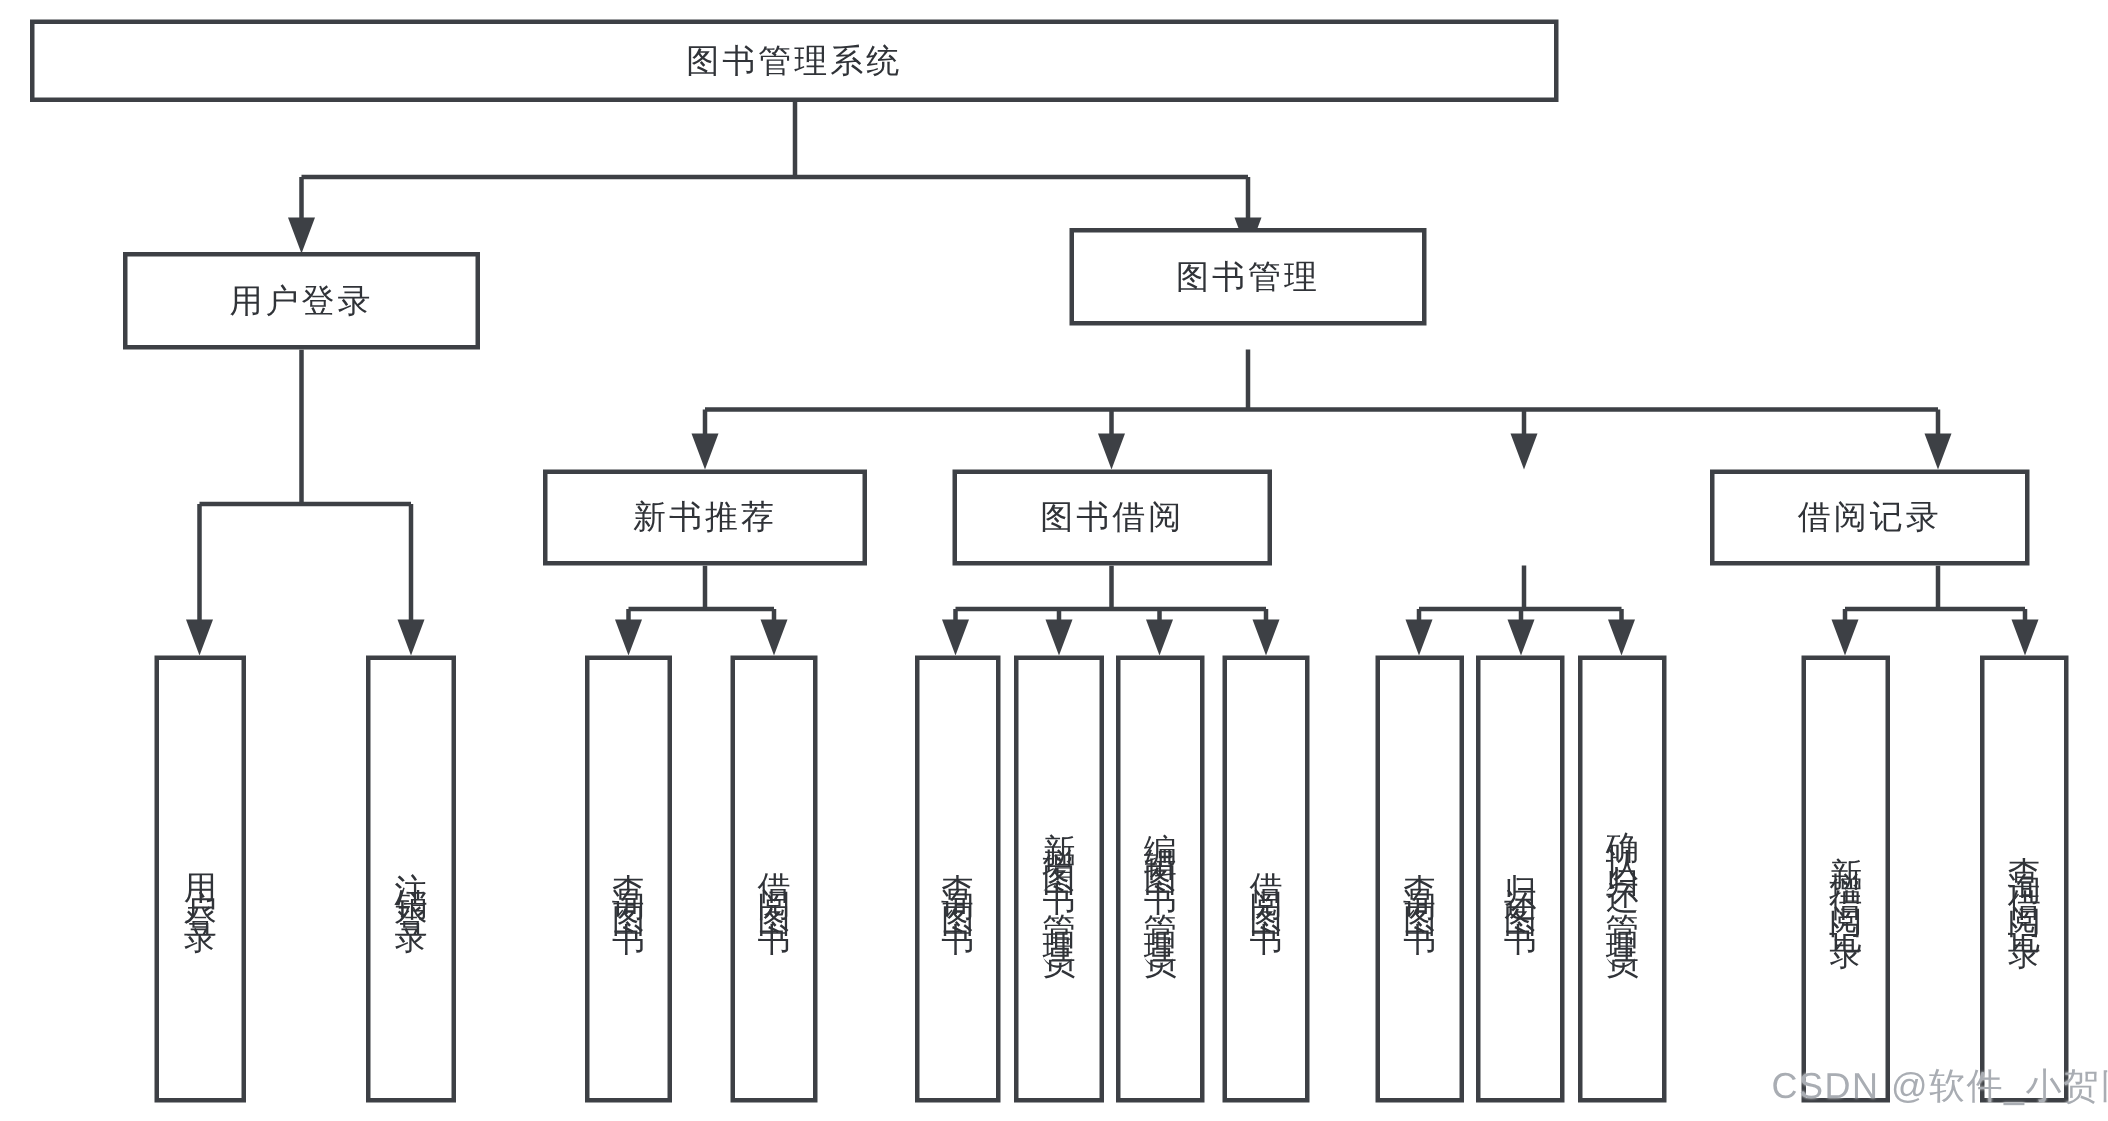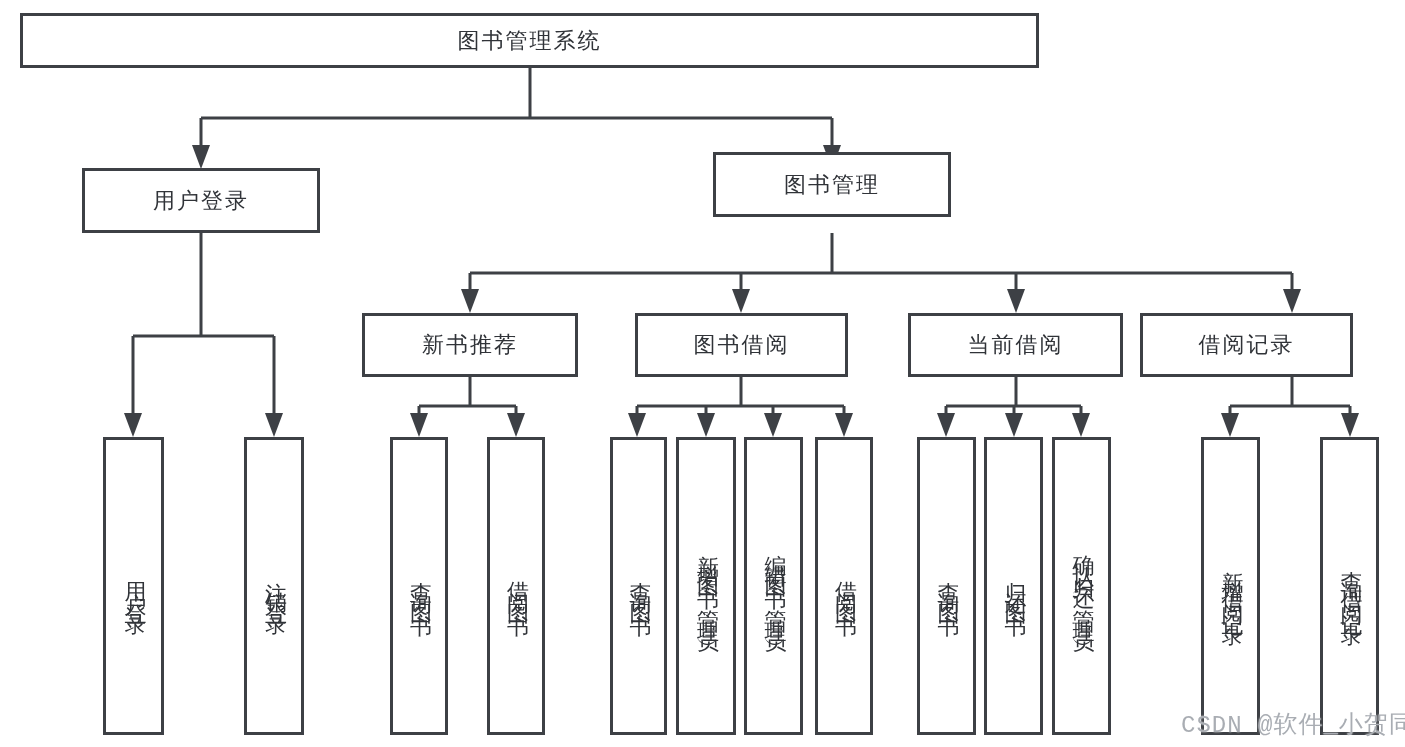--- a/index.html
+++ b/index.html
@@ -1,21 +1,21 @@
 <!DOCTYPE html>
 <html><head>
 <meta charset="utf-8">
 <style>
   html, body { margin: 0; padding: 0; background: #ffffff; }
   .canvas {
     position: relative;
     width: 1405px;
     height: 747px;
     background: var(--background, #ffffff);
-    font-family: Liberation Mono, monospace;
+    font-family: Liberation Sans, sans-serif;
     overflow: hidden;
   }
   .connectors {
     position: absolute;
     left: 0; top: 0;
     width: 1405px; height: 747px;
   }
   .connectors path {
     stroke: var(--line, #3d4045);
     stroke-width: 3;
@@ -108,23 +108,20 @@
   <div class="node node-h" style="left:713px;top:152px;width:238px;height:65px">
     <span class="lbl">图书管理</span>
   </div>
 
   <div class="node node-h" style="left:362px;top:313px;width:216px;height:64px">
     <span class="lbl">新书推荐</span>
   </div>
   <div class="node node-h" style="left:635px;top:313px;width:213px;height:64px">
     <span class="lbl">图书借阅</span>
   </div>
-  <div class="node node-h" style="left:908px;top:313px;width:215px;height:64px">
-    <span class="lbl">当前借阅</span>
-  </div>
   <div class="node node-h" style="left:1140px;top:313px;width:213px;height:64px">
     <span class="lbl">借阅记录</span>
   </div>
 
   <div class="node node-v" style="left:103px;top:437px;width:61px;height:298px">
     <span class="lbl">用户登录</span>
   </div>
   <div class="node node-v" style="left:244px;top:437px;width:60px;height:298px">
     <span class="lbl">注销登录</span>
   </div>

